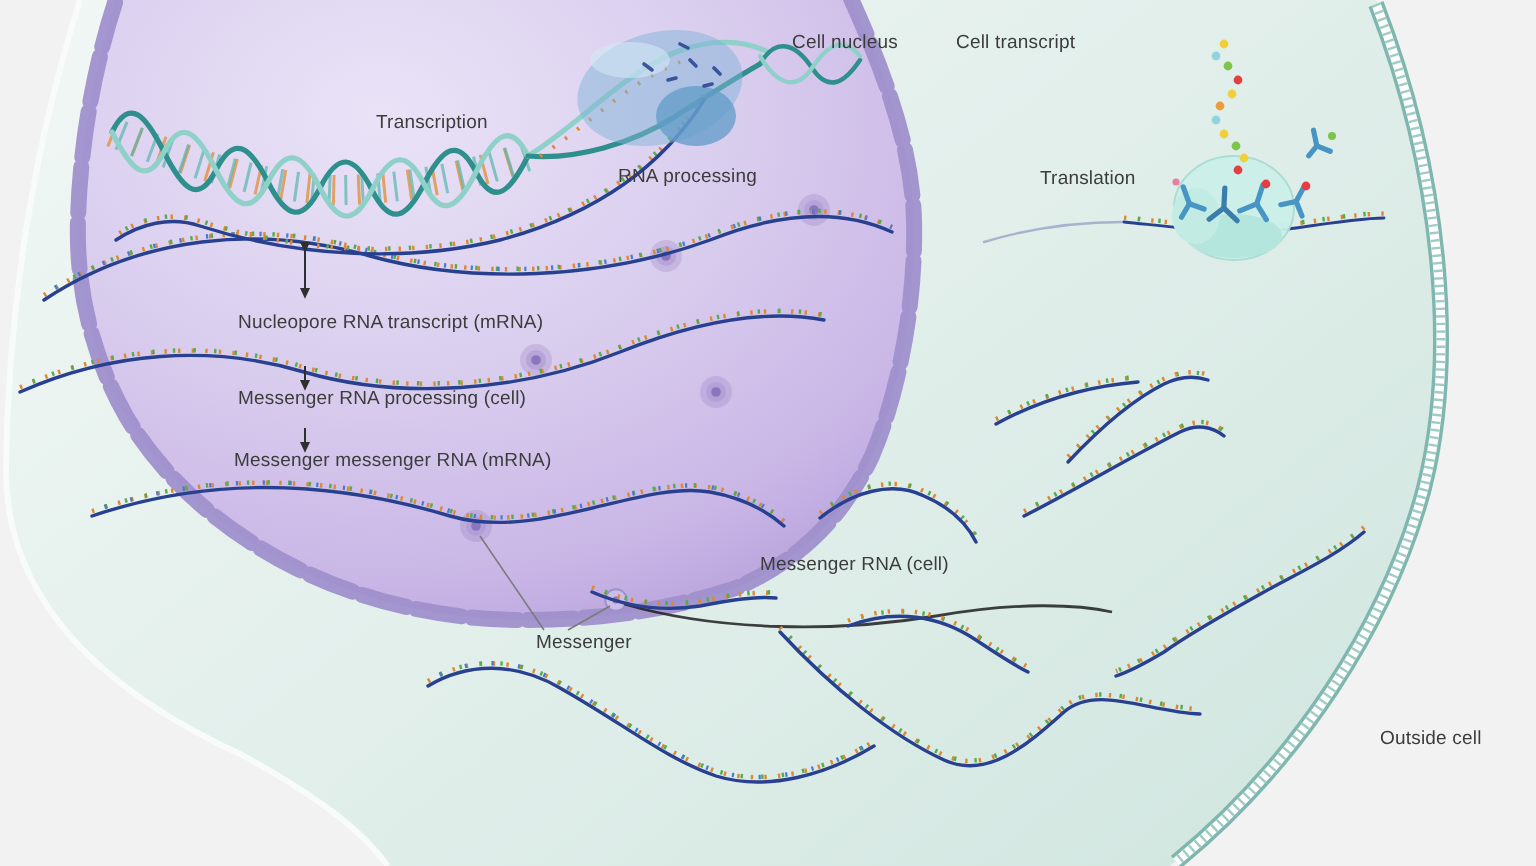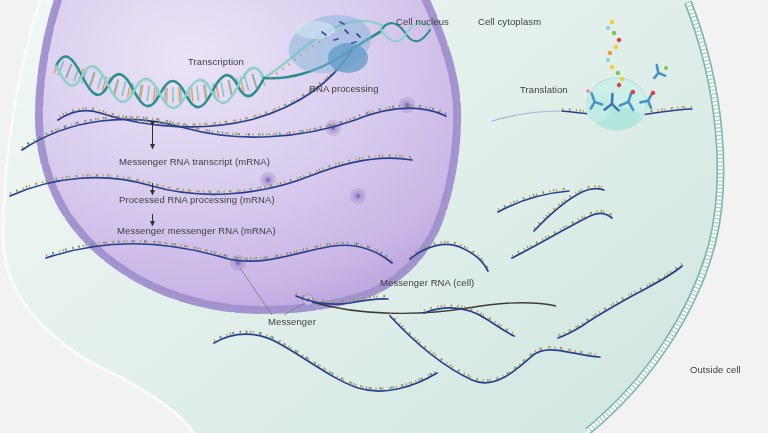--- a/index.html
+++ b/index.html
@@ -287,23 +287,23 @@
     <line x1="152.5" y1="214" x2="152.5" y2="224" class="arrow" marker-end="url(#ah)"></line>
   </g>
 
   <g>
     <line x1="272" y1="315" x2="240" y2="268" class="leader"></line>
     <line x1="284" y1="315" x2="305" y2="303" class="leader"></line>
   </g>
 </svg>
 
 <div class="lbl" style="left:396px;top:16px">Cell nucleus</div>
-<div class="lbl" style="left:478px;top:16px">Cell cytoplasm</div>
+<div class="lbl" style="left:478px;top:16px">Cell transcript</div>
 <div class="lbl" style="left:188px;top:56px">Transcription</div>
 <div class="lbl" style="left:309px;top:83px">RNA processing</div>
-<div class="lbl" style="left:119px;top:156px">Messenger RNA transcript (mRNA)</div>
-<div class="lbl" style="left:119px;top:194px">Processed RNA processing (mRNA)</div>
+<div class="lbl" style="left:119px;top:156px">Nucleopore RNA transcript (mRNA)</div>
+<div class="lbl" style="left:119px;top:194px">Messenger RNA processing (cell)</div>
 <div class="lbl" style="left:117px;top:225px">Messenger messenger RNA (mRNA)</div>
 <div class="lbl" style="left:268px;top:316px">Messenger</div>
 <div class="lbl" style="left:380px;top:277px">Messenger RNA (cell)</div>
 <div class="lbl" style="left:520px;top:84px">Translation</div>
 <div class="lbl" style="left:690px;top:364px">Outside cell</div>
 
 </div>
 </body></html>

